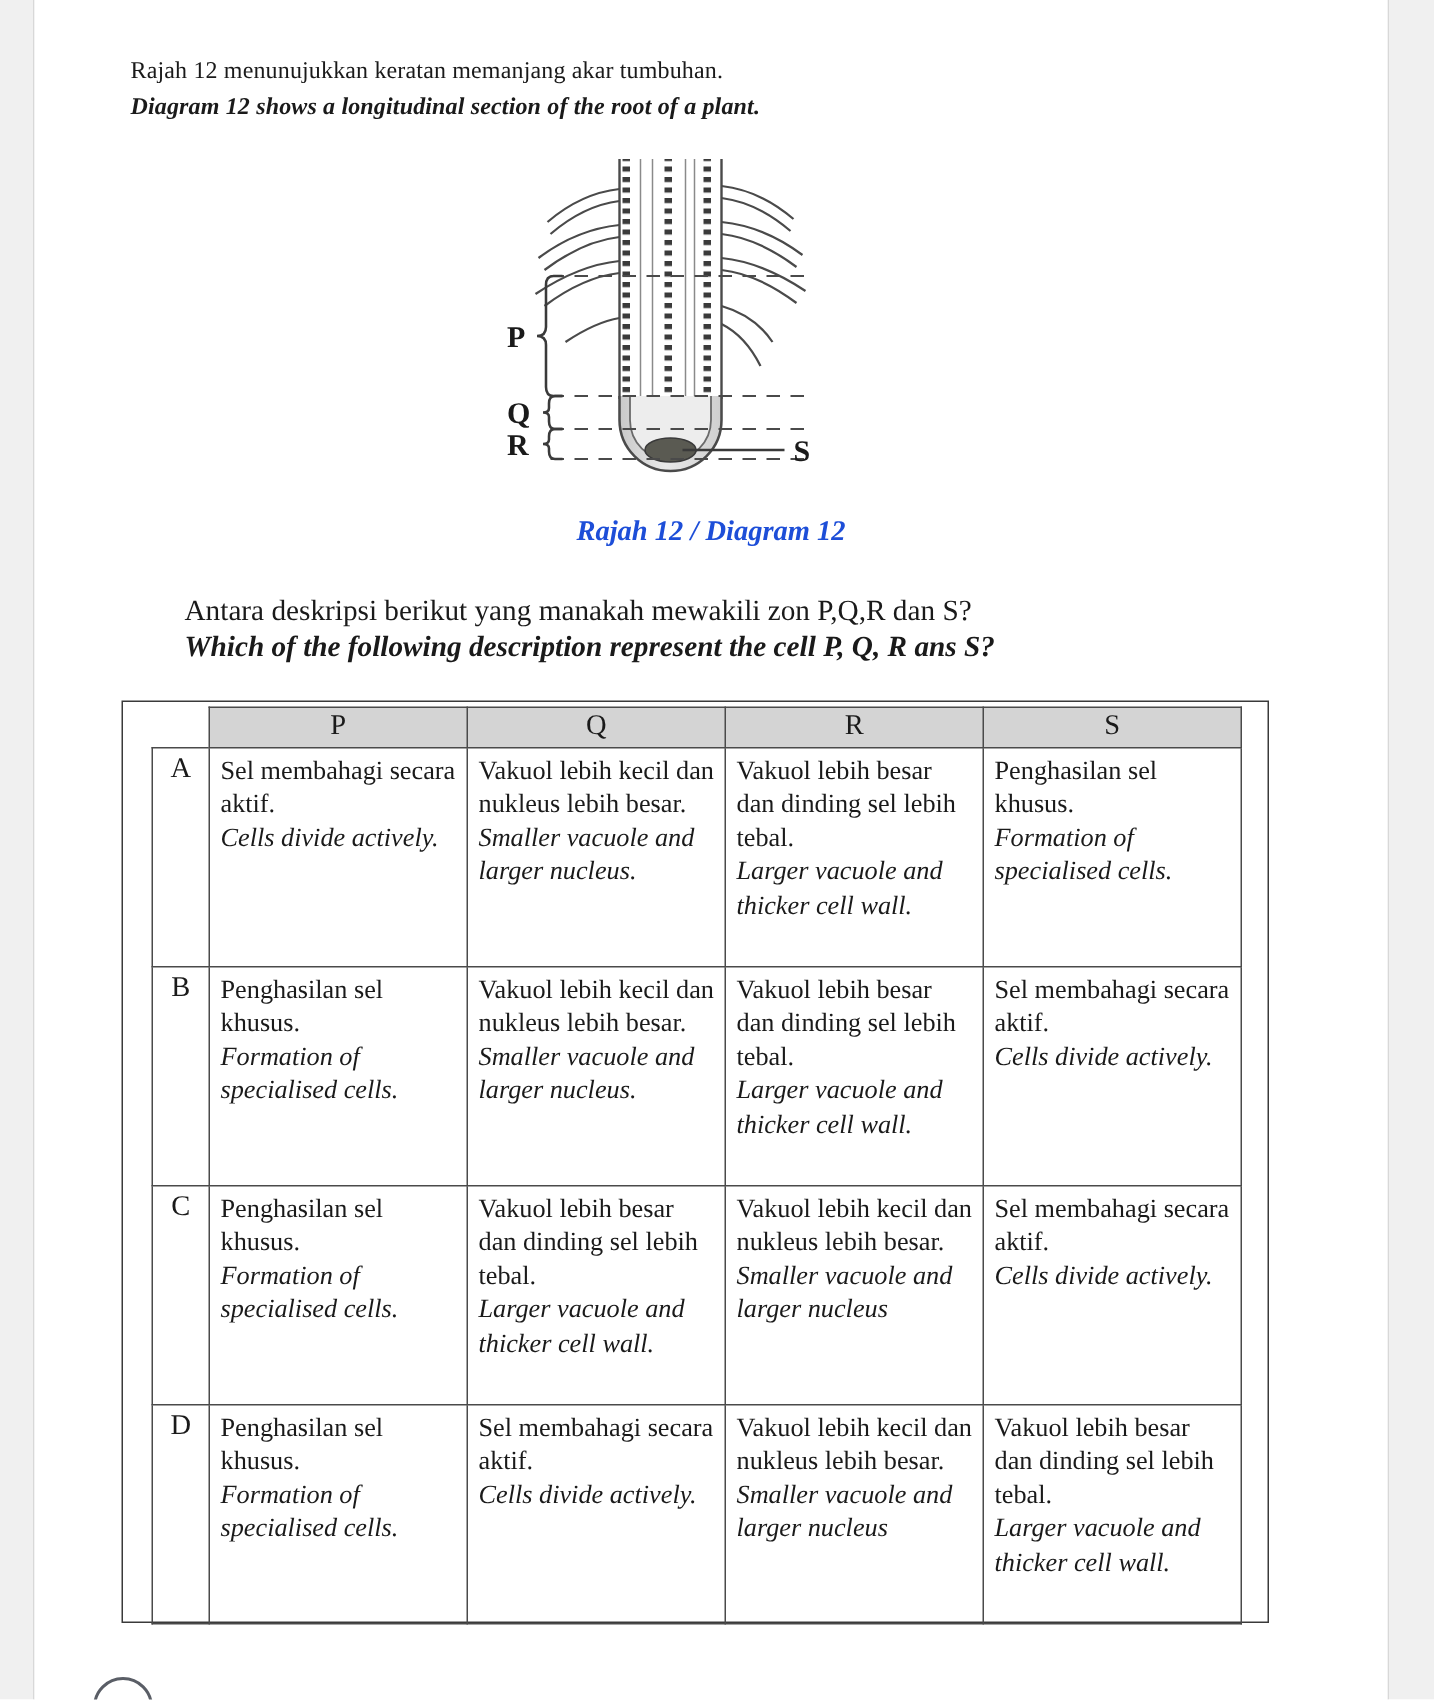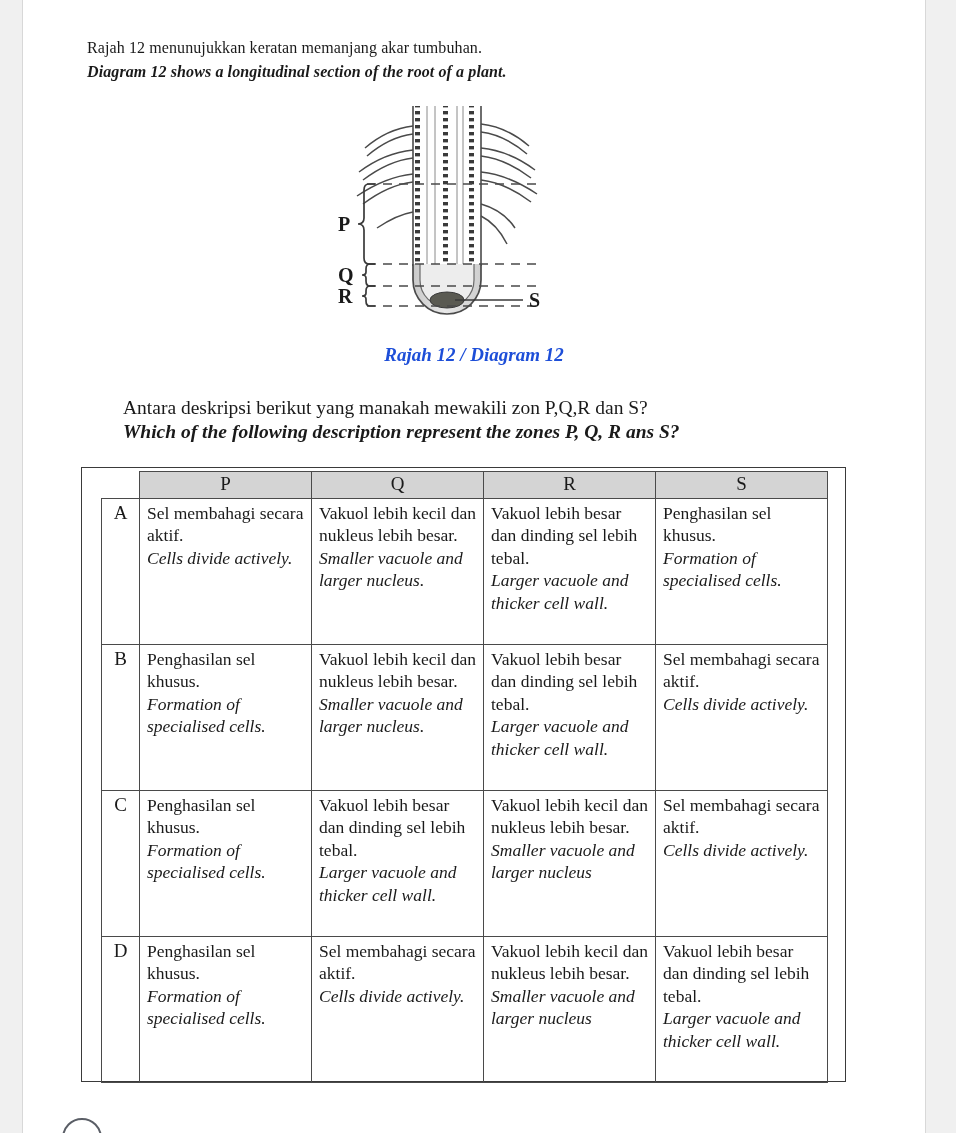--- a/index.html
+++ b/index.html
@@ -243,21 +243,21 @@
       <text x="315" y="127" font-family="Liberation Serif, serif" font-size="20" font-weight="bold" fill="#1a1a1a">P</text>
       <text x="315" y="178" font-family="Liberation Serif, serif" font-size="20" font-weight="bold" fill="#1a1a1a">Q</text>
       <text x="315" y="199" font-family="Liberation Serif, serif" font-size="20" font-weight="bold" fill="#1a1a1a">R</text>
       <text x="506" y="203" font-family="Liberation Serif, serif" font-size="20" font-weight="bold" fill="#1a1a1a">S</text>
     </svg>
     <div class="figure-caption">Rajah 12 / Diagram 12</div>
   </div>
 
   <div class="question">
     <div class="ms">Antara deskripsi berikut yang manakah mewakili zon P,Q,R dan S?</div>
-    <div class="en">Which of the following description represent the zones P, Q, R ans S?</div>
+    <div class="en">Which of the following description represent the cell P, Q, R ans S?</div>
   </div>
 
   <div class="table-outer">
     <table class="answers">
       <colgroup>
         <col style="width:38px">
         <col style="width:172px">
         <col style="width:172px">
         <col style="width:172px">
         <col style="width:172px">

